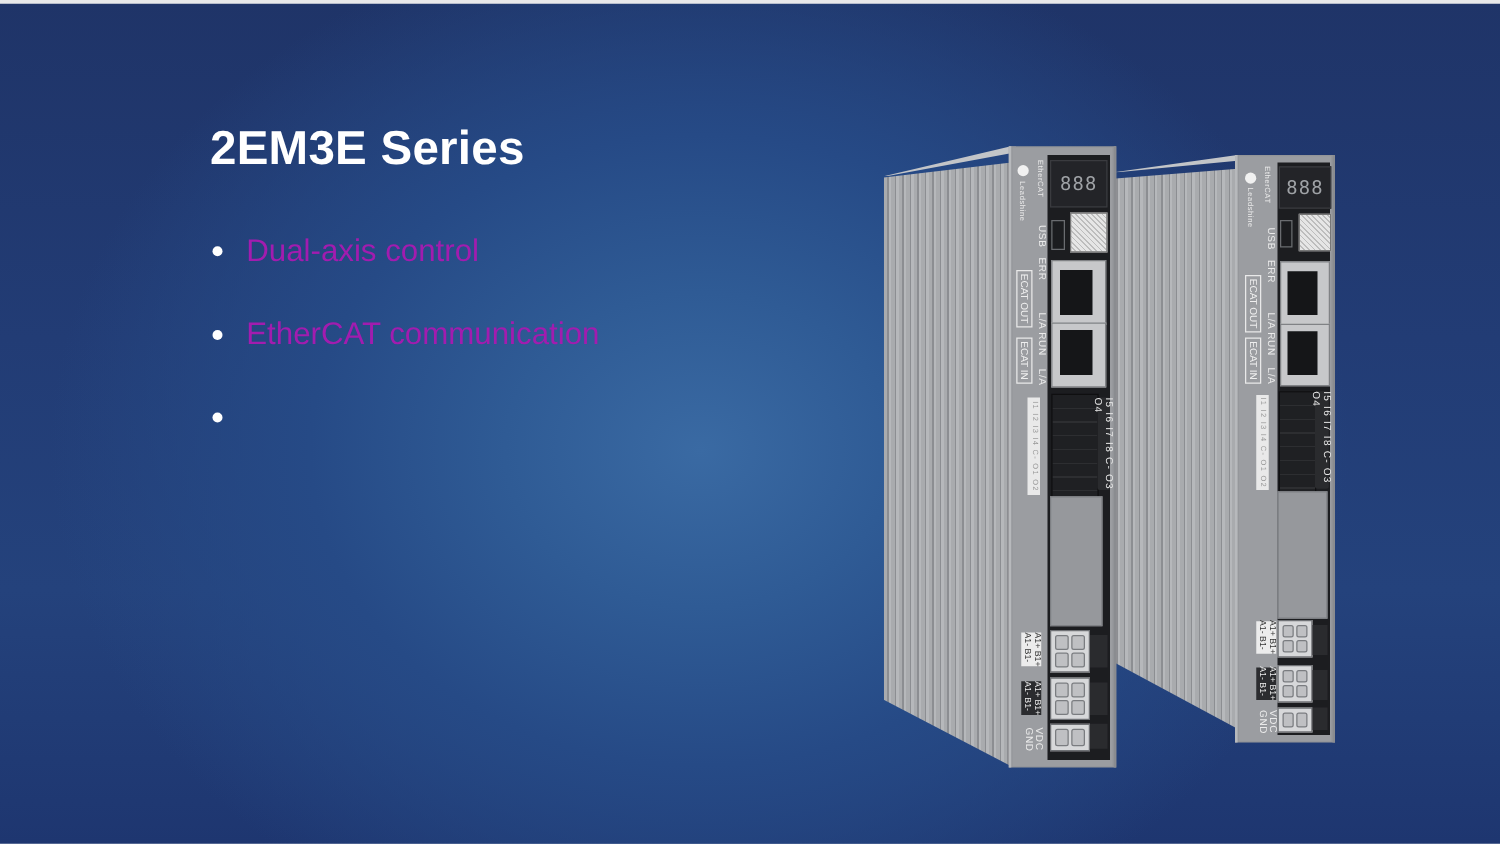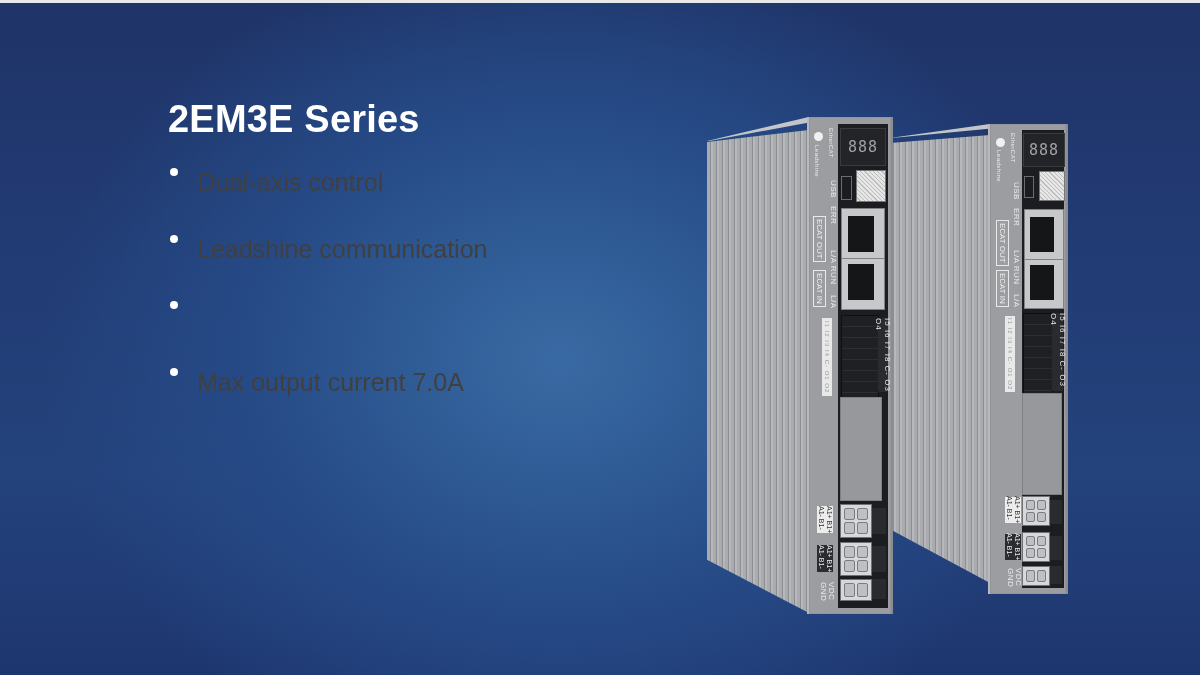--- a/index.html
+++ b/index.html
@@ -34,23 +34,24 @@
       margin: 0;
     }
     .bullets {
       position: absolute;
       left: 168px; top: 168px;
       margin: 0; padding: 0;
       list-style: none;
     }
     .bullet {
       display: flex;
+      align-items: center;
       height: 66.5px;
       font-size: 25px;
-      color: #404040;
+      color: #a21caf;
     }
     .bullet-dot {
       width: 8px; height: 8px; border-radius: 50%;
       background: #ffffff;
       margin-left: 2px;
       margin-right: 19px;
       flex: 0 0 auto;
     }
 
     
@@ -198,28 +199,24 @@
 
   <h1 class="title">2EM3E Series</h1>
 
   <ul class="bullets">
     <li class="bullet">
       <span class="bullet-dot"></span>
       <span>Dual-axis control</span>
     </li>
     <li class="bullet">
       <span class="bullet-dot"></span>
-      <span>Leadshine communication</span>
+      <span>EtherCAT communication</span>
     </li>
     <li class="bullet">
       <span class="bullet-dot"></span>
-    </li>
-    <li class="bullet">
-      <span class="bullet-dot"></span>
-      <span>Max output current 7.0A</span>
     </li>
   </ul>
 
   <div class="device" style="left:0;top:0;">
 
     <div class="heatsink" style="left:890px;top:135px;width:100px;height:448px;clip-path:polygon(0 8px,100% 0,100% 100%,0 88%);"></div>
     <div class="heatsink-top" style="left:890px;top:124px;width:104px;height:14px;clip-path:polygon(0 100%,96% 0,100% 0,100% 30%,2% 100%);"></div>
 
     <div class="front" style="left:988px;top:124px;width:76px;height:470px;"></div>
     <div class="front-rail" style="left:1022px;top:130px;width:42px;height:458px;"></div>

